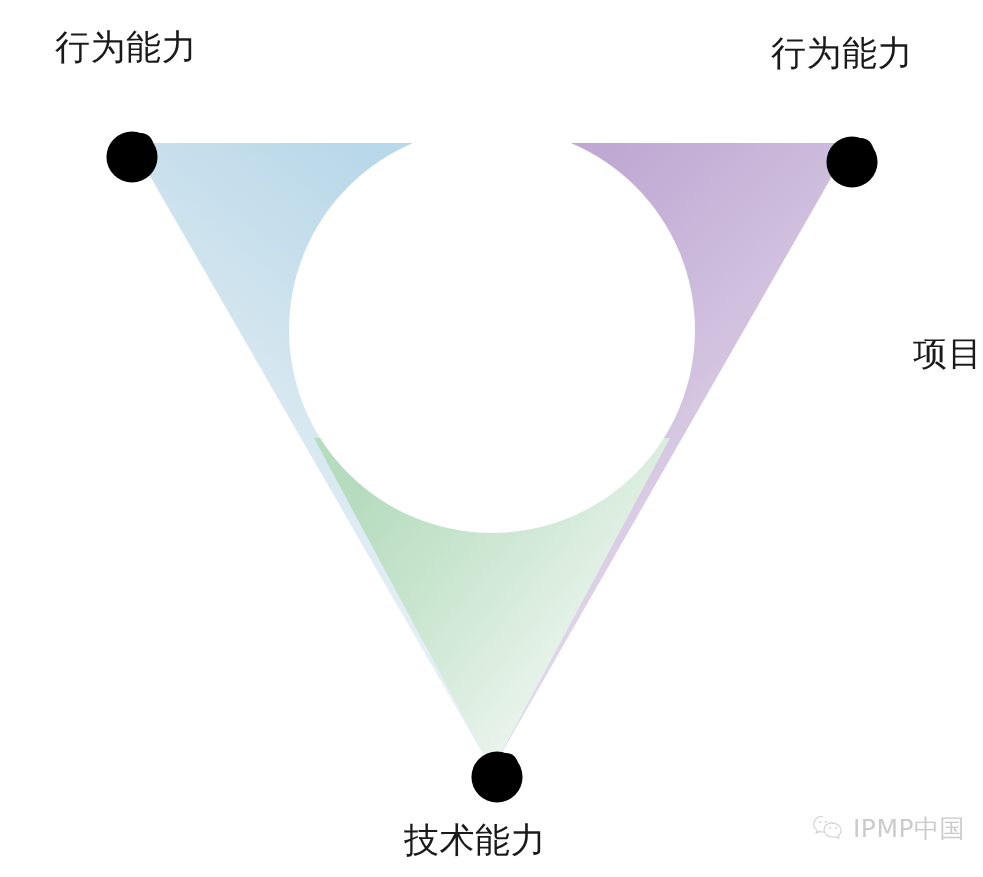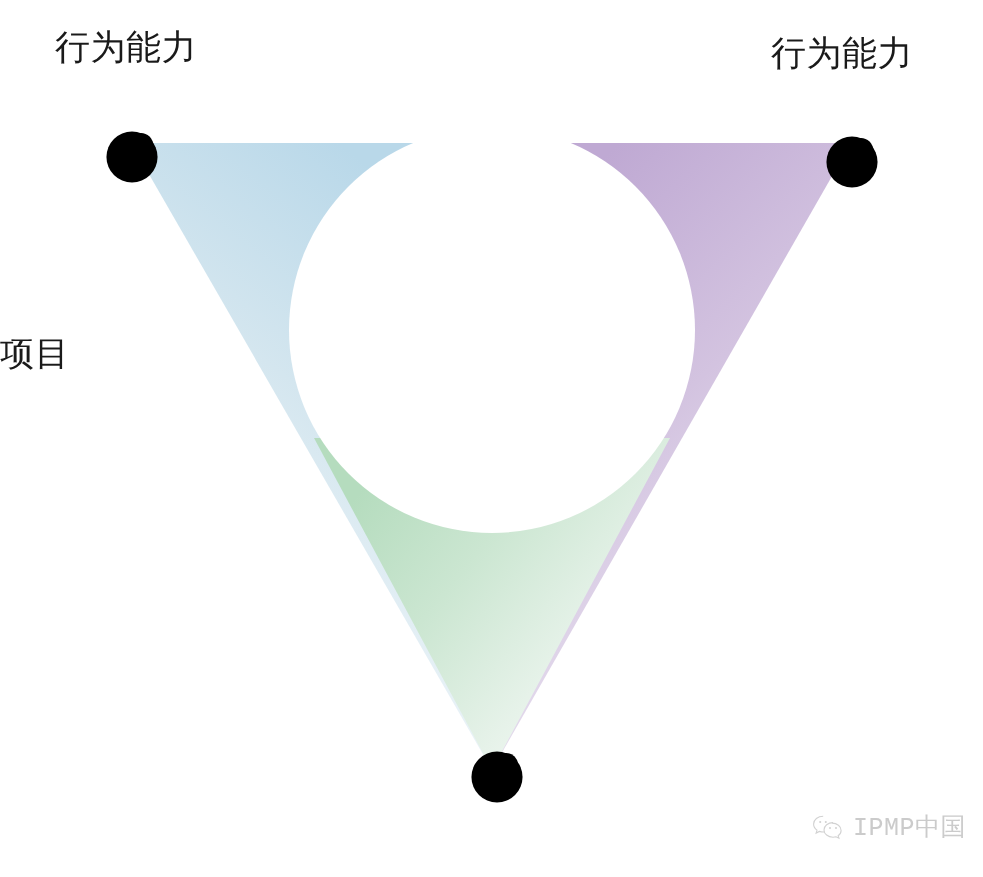--- a/index.html
+++ b/index.html
@@ -41,42 +41,42 @@
   }
   #label-environment { left: 55px;  top: 30px; }
   #label-behavior    { left: 771px; top: 36px; text-align: right; }
   #label-technical   { left: 404px; top: 823px; }
 
   #center-label {
     position: absolute;
     left: 0;
     top: 336px;
     width: 983px;
-    text-align: left;
+    text-align: right;
     color: #1a1a1a;
     font-size: 34px;
     line-height: 1.0;
     letter-spacing: 1px;
   }
 
   #watermark {
     position: absolute;
     left: 812px;
     top: 814px;
     display: flex;
     align-items: center;
     gap: 7px;
     color: #cfcfcf;
     font-size: 25px;
     line-height: 1;
     white-space: nowrap;
     user-select: none;
   }
   #watermark .wm-icon { display: block; }
-  #watermark .wm-text { color: #cbcbcb; letter-spacing: 0.5px; font-family: Liberation Mono, monospace; }
+  #watermark .wm-text { color: #cbcbcb; letter-spacing: 0.5px; }
 </style>
 </head>
 <body>
 
 <div id="diagram-root" data-name="diagram-canvas">
 
   <svg id="diagram-svg" viewBox="0 0 983 877" xmlns="http://www.w3.org/2000/svg" data-name="competence-triangle-graphic">
     <defs>
 
       <linearGradient id="grad-env" x1="0.62" y1="0.02" x2="0.18" y2="0.98">
@@ -159,20 +159,21 @@
         g[data-name="node-icon-technical"] .glint   { fill:   #ffffff; }
       </style>
       <use href="#eye-icon-shape" data-name="eye-target-icon"></use>
     </g>
   </svg>
 
   <div class="node-label" id="label-environment" data-name="node-label-environment">行为能力</div>
 
   <div class="node-label" id="label-behavior" data-name="node-label-behavior">行为能力</div>
 
+  <div class="node-label" id="label-technical" data-name="node-label-technical">技术能力</div>
 
   <div id="center-label" data-name="center-label">项目</div>
 
   <div id="watermark" data-name="watermark">
     <svg class="wm-icon" width="34" height="28" viewBox="0 0 34 28" data-name="wechat-icon">
       <g fill="none" stroke="#d2d2d2" stroke-width="1.1">
 
         <path d="M11.2 2.2C5.8 2.2 1.6 5.8 1.6 10.1c0 2.4 1.3 4.6 3.4 6.0l-0.9 3.0 3.3-1.7c1.2 0.35 2.5 0.55 3.8 0.55 0.35 0 0.7-0.02 1.05-0.05"></path>
 
         <path d="M21.0 8.6c-5.0 0-9.0 3.3-9.0 7.3 0 4.0 4.0 7.3 9.0 7.3 1.05 0 2.1-0.15 3.05-0.42l2.9 1.5-0.8-2.6c1.85-1.3 2.95-3.2 2.95-5.3 0-4.0-4.05-7.3-9.05-7.3z"></path>

